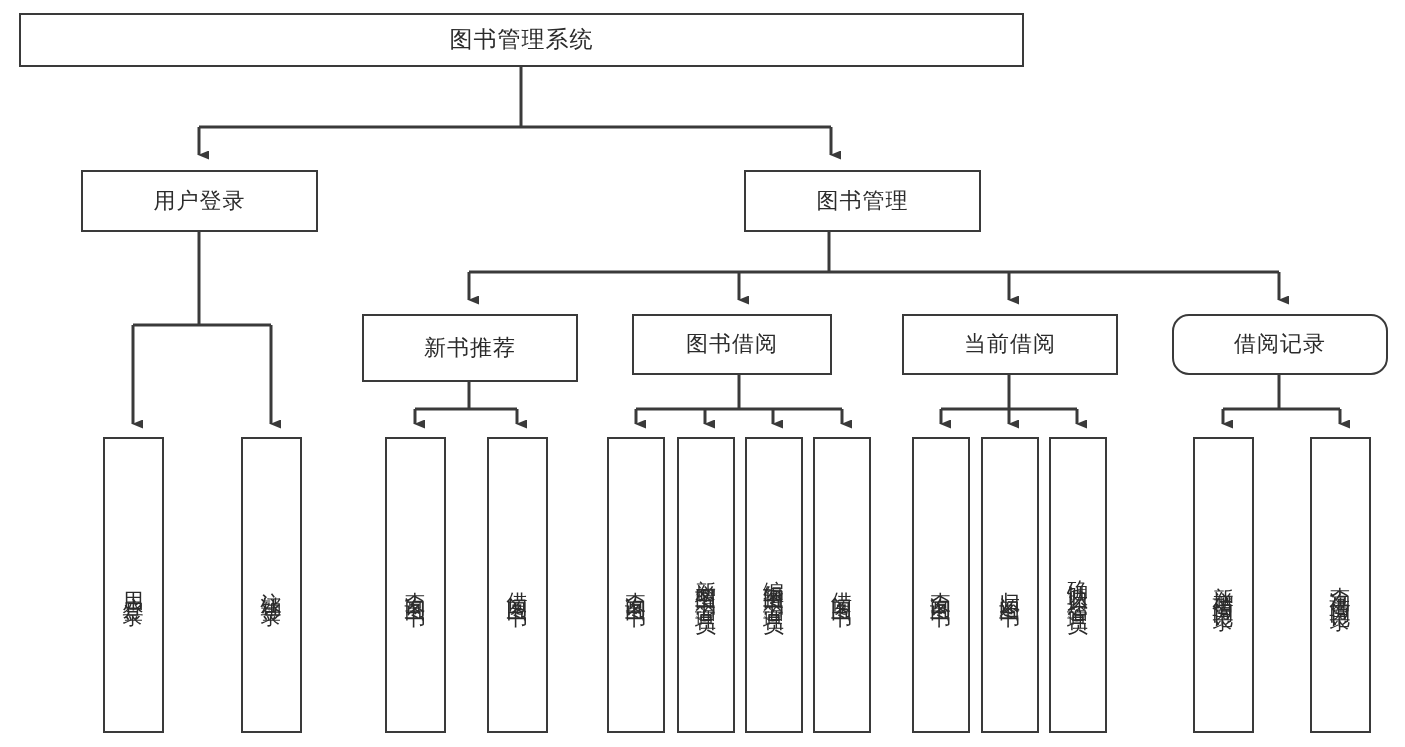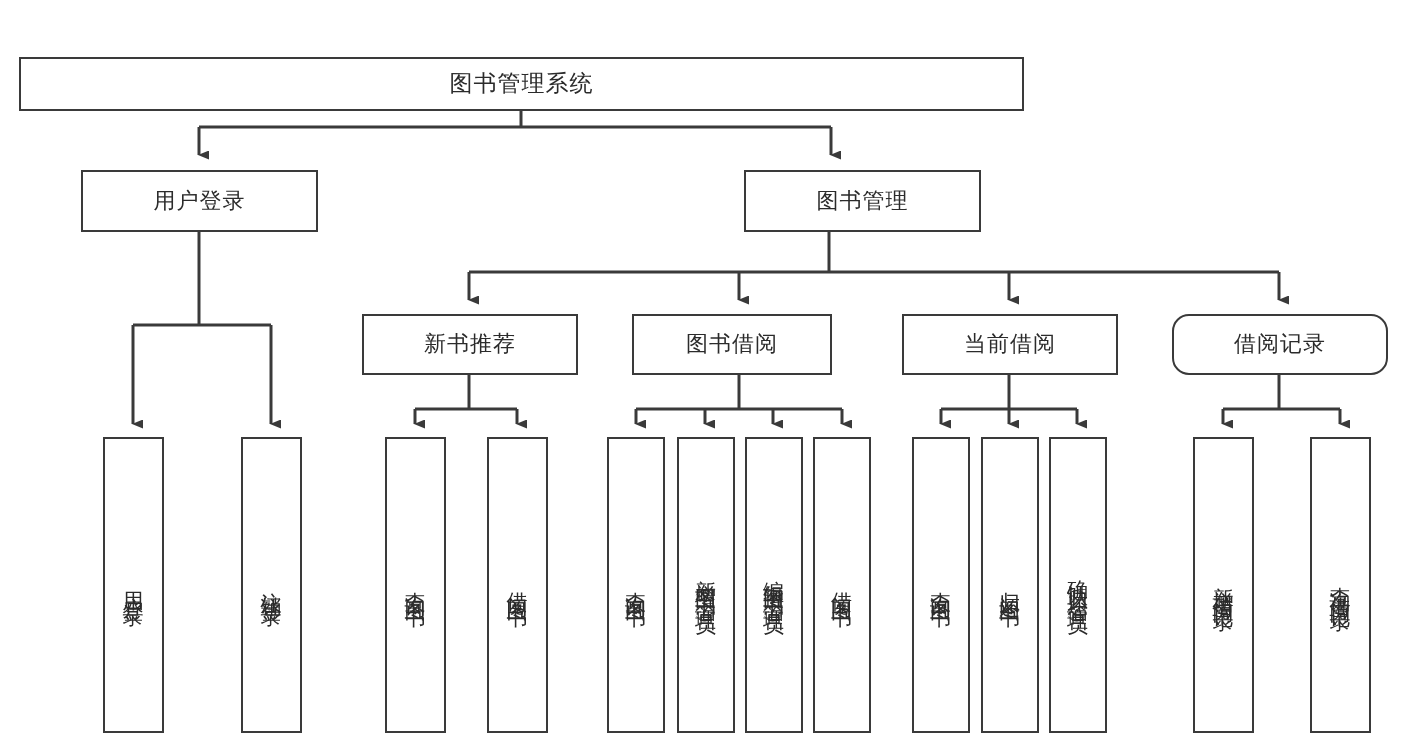--- a/index.html
+++ b/index.html
@@ -120,32 +120,32 @@
       <path d="M1009,409 L1009,424" marker-end="url(#arrowhead)"></path>
       <path d="M1077,409 L1077,424" marker-end="url(#arrowhead)"></path>
 
       <path d="M1279,375 L1279,409"></path>
       <path d="M1223,409 L1340,409"></path>
       <path d="M1223,409 L1223,424" marker-end="url(#arrowhead)"></path>
       <path d="M1340,409 L1340,424" marker-end="url(#arrowhead)"></path>
     </g>
   </svg>
 
-  <div class="node node-h node-root" style="left:19px; top:13px; width:1005px; height:54px;margin-top:44px;">
+  <div class="node node-h node-root" style="left:19px; top:13px; width:1005px; height:54px;">
     <span>图书管理系统</span>
   </div>
 
   <div class="node node-h" style="left:81px; top:170px; width:237px; height:62px;">
     <span>用户登录</span>
   </div>
   <div class="node node-h" style="left:711px; top:170px; width:237px; height:62px;margin-left:33px;">
     <span>图书管理</span>
   </div>
 
-  <div class="node node-h" style="left:362px; top:314px; width:216px; height:61px;">
+  <div class="node node-h" style="left:362px; top:314px; width:216px; height:68px;">
     <span>新书推荐</span>
   </div>
   <div class="node node-h" style="left:632px; top:314px; width:200px; height:61px;">
     <span>图书借阅</span>
   </div>
   <div class="node node-h" style="left:902px; top:314px; width:216px; height:61px;">
     <span>当前借阅</span>
   </div>
   <div class="node node-h" style="left:1172px; top:314px; width:216px; height:61px;border-radius:17px;">
     <span>借阅记录</span>

